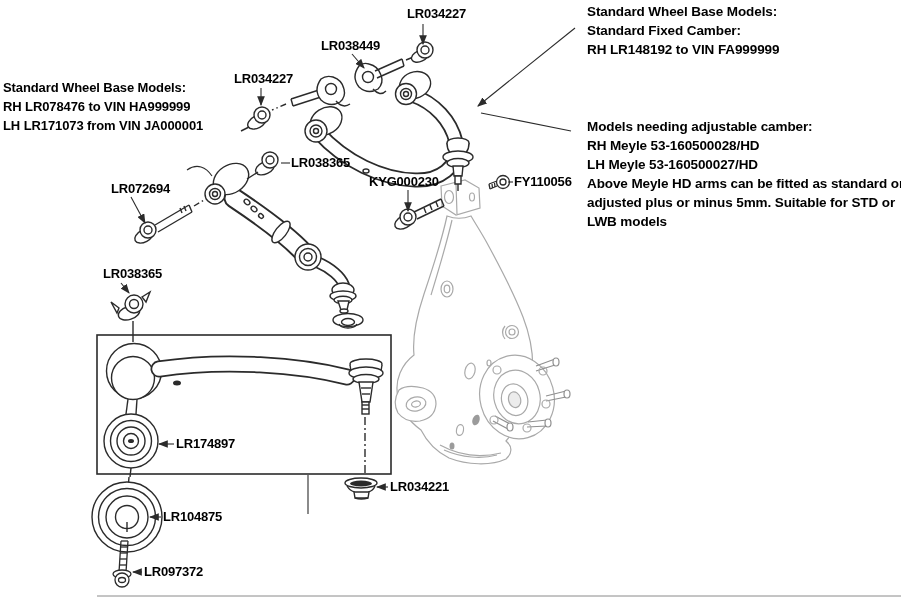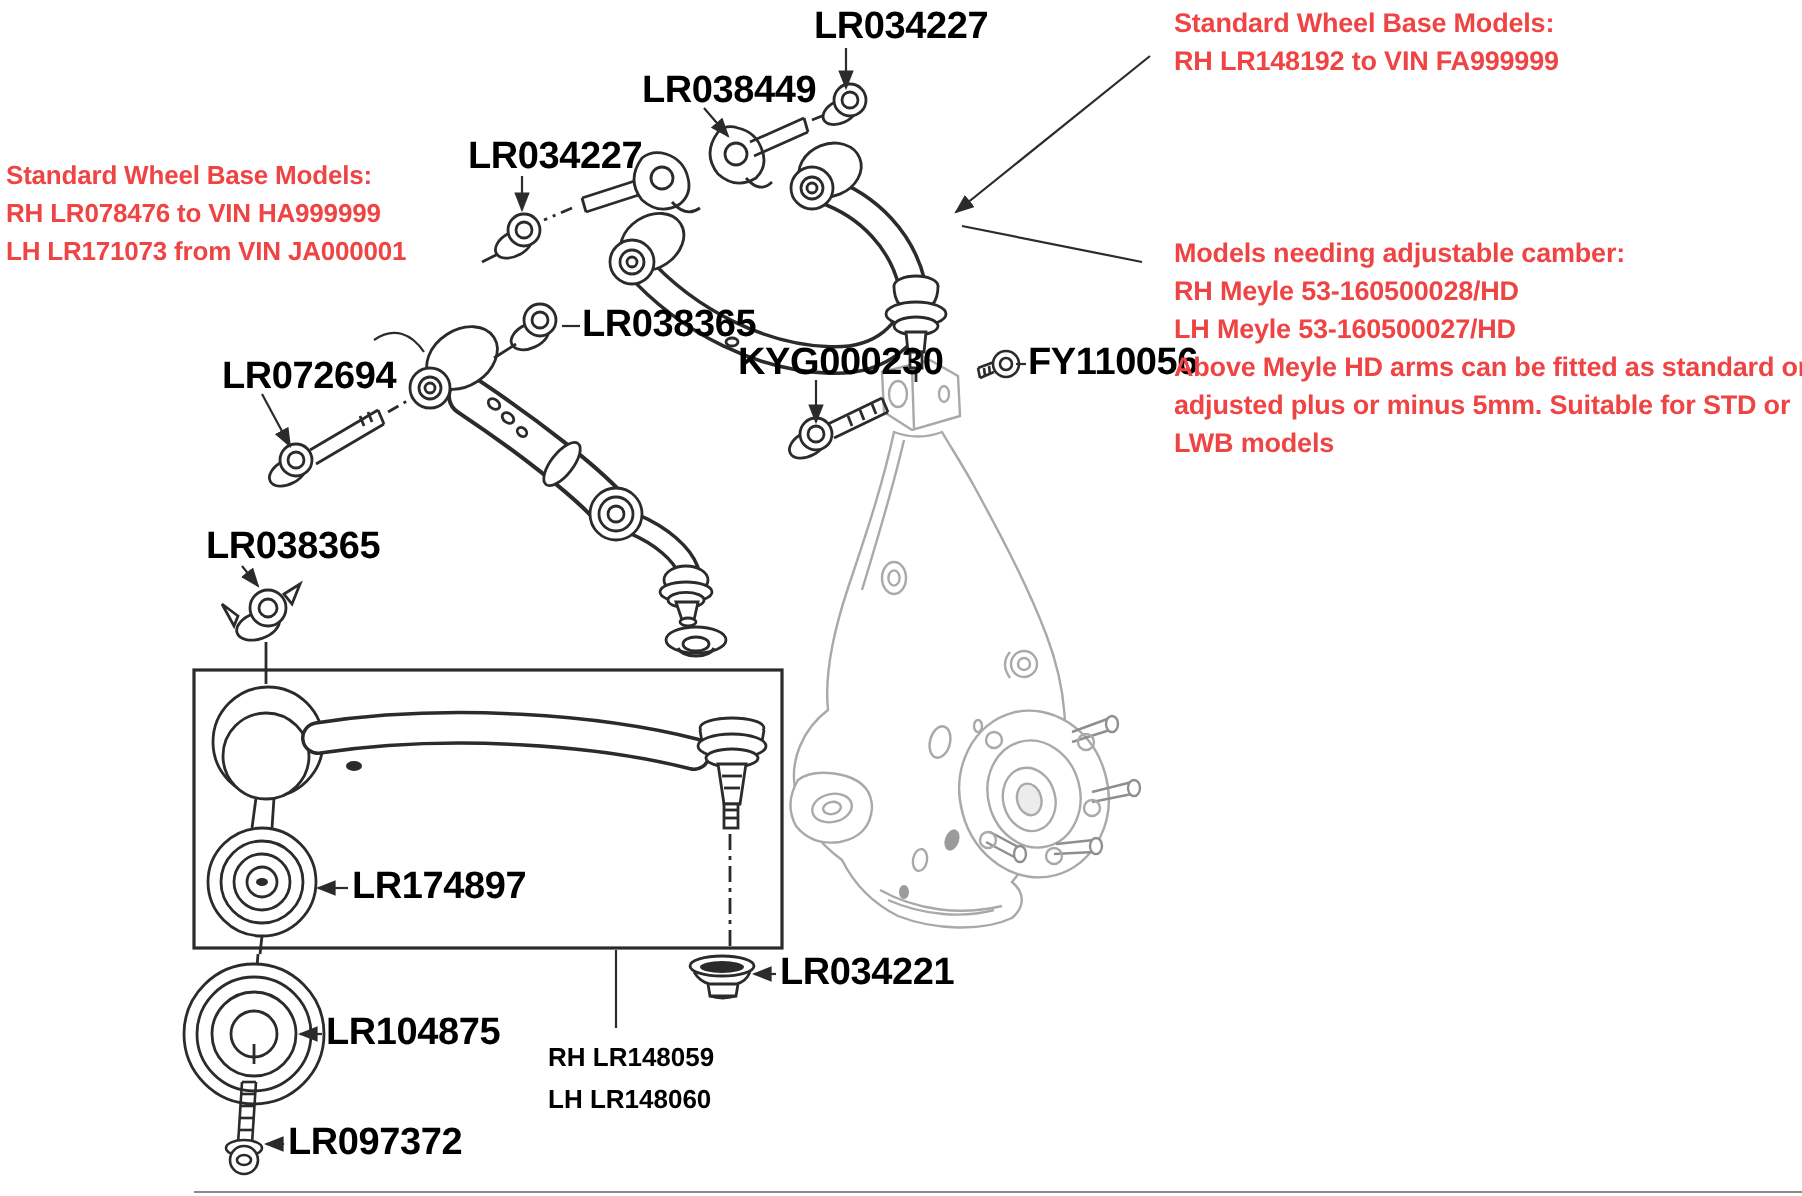--- a/index.html
+++ b/index.html
@@ -1,21 +1,21 @@
 <!DOCTYPE html>
 <html><head>
 <meta charset="utf-8">
 <style>
   html,body{margin:0;padding:0;background:#fff;}
   .stage{position:relative;width:901px;height:598px;background:#fff;overflow:hidden;
          font-family:"Liberation Sans",sans-serif;}
   .art{position:absolute;left:0;top:0;}
-  .plabel{position:absolute;font-weight:bold;font-size:19px;line-height:15px;color:#000;
+  .plabel{position:absolute;font-weight:bold;font-size:13px;line-height:15px;color:#000;
           white-space:nowrap;letter-spacing:-0.2px;}
-  .note{position:absolute;color:#ef4444;font-weight:bold;font-size:13px;letter-spacing:-0.1px;}
+  .note{position:absolute;color:#000000;font-weight:bold;font-size:13px;letter-spacing:-0.1px;}
   .note div{line-height:19px;white-space:nowrap;}
   .note.big{font-size:13.5px;}
   .ref{position:absolute;color:#000;font-weight:bold;font-size:13px;}
   .ref div{line-height:21px;white-space:nowrap;}
 </style>
 </head>
 <body>
 
 <div class="stage">
 
@@ -323,30 +323,27 @@
   <div class="plabel" style="left:390px;top:479px">LR034221</div>
 
   <div class="note" style="left:3px;top:78px">
     <div>Standard Wheel Base Models:</div>
     <div>RH LR078476 to VIN HA999999</div>
     <div>LH LR171073 from VIN JA000001</div>
   </div>
 
   <div class="note big" style="left:587px;top:2px">
     <div>Standard Wheel Base Models:</div>
+    <div>Standard Fixed Camber:</div>
     <div>RH LR148192 to VIN FA999999</div>
   </div>
 
   <div class="note big" style="left:587px;top:117px">
     <div>Models needing adjustable camber:</div>
     <div>RH Meyle 53-160500028/HD</div>
     <div>LH Meyle 53-160500027/HD</div>
     <div>Above Meyle HD arms can be fitted as standard or</div>
     <div>adjusted plus or minus 5mm. Suitable for STD or</div>
     <div>LWB models</div>
   </div>
 
-  <div class="ref" style="left:274px;top:518px">
-    <div>RH LR148059</div>
-    <div>LH LR148060</div>
-  </div>
 
 </div>
 
 </body></html>

